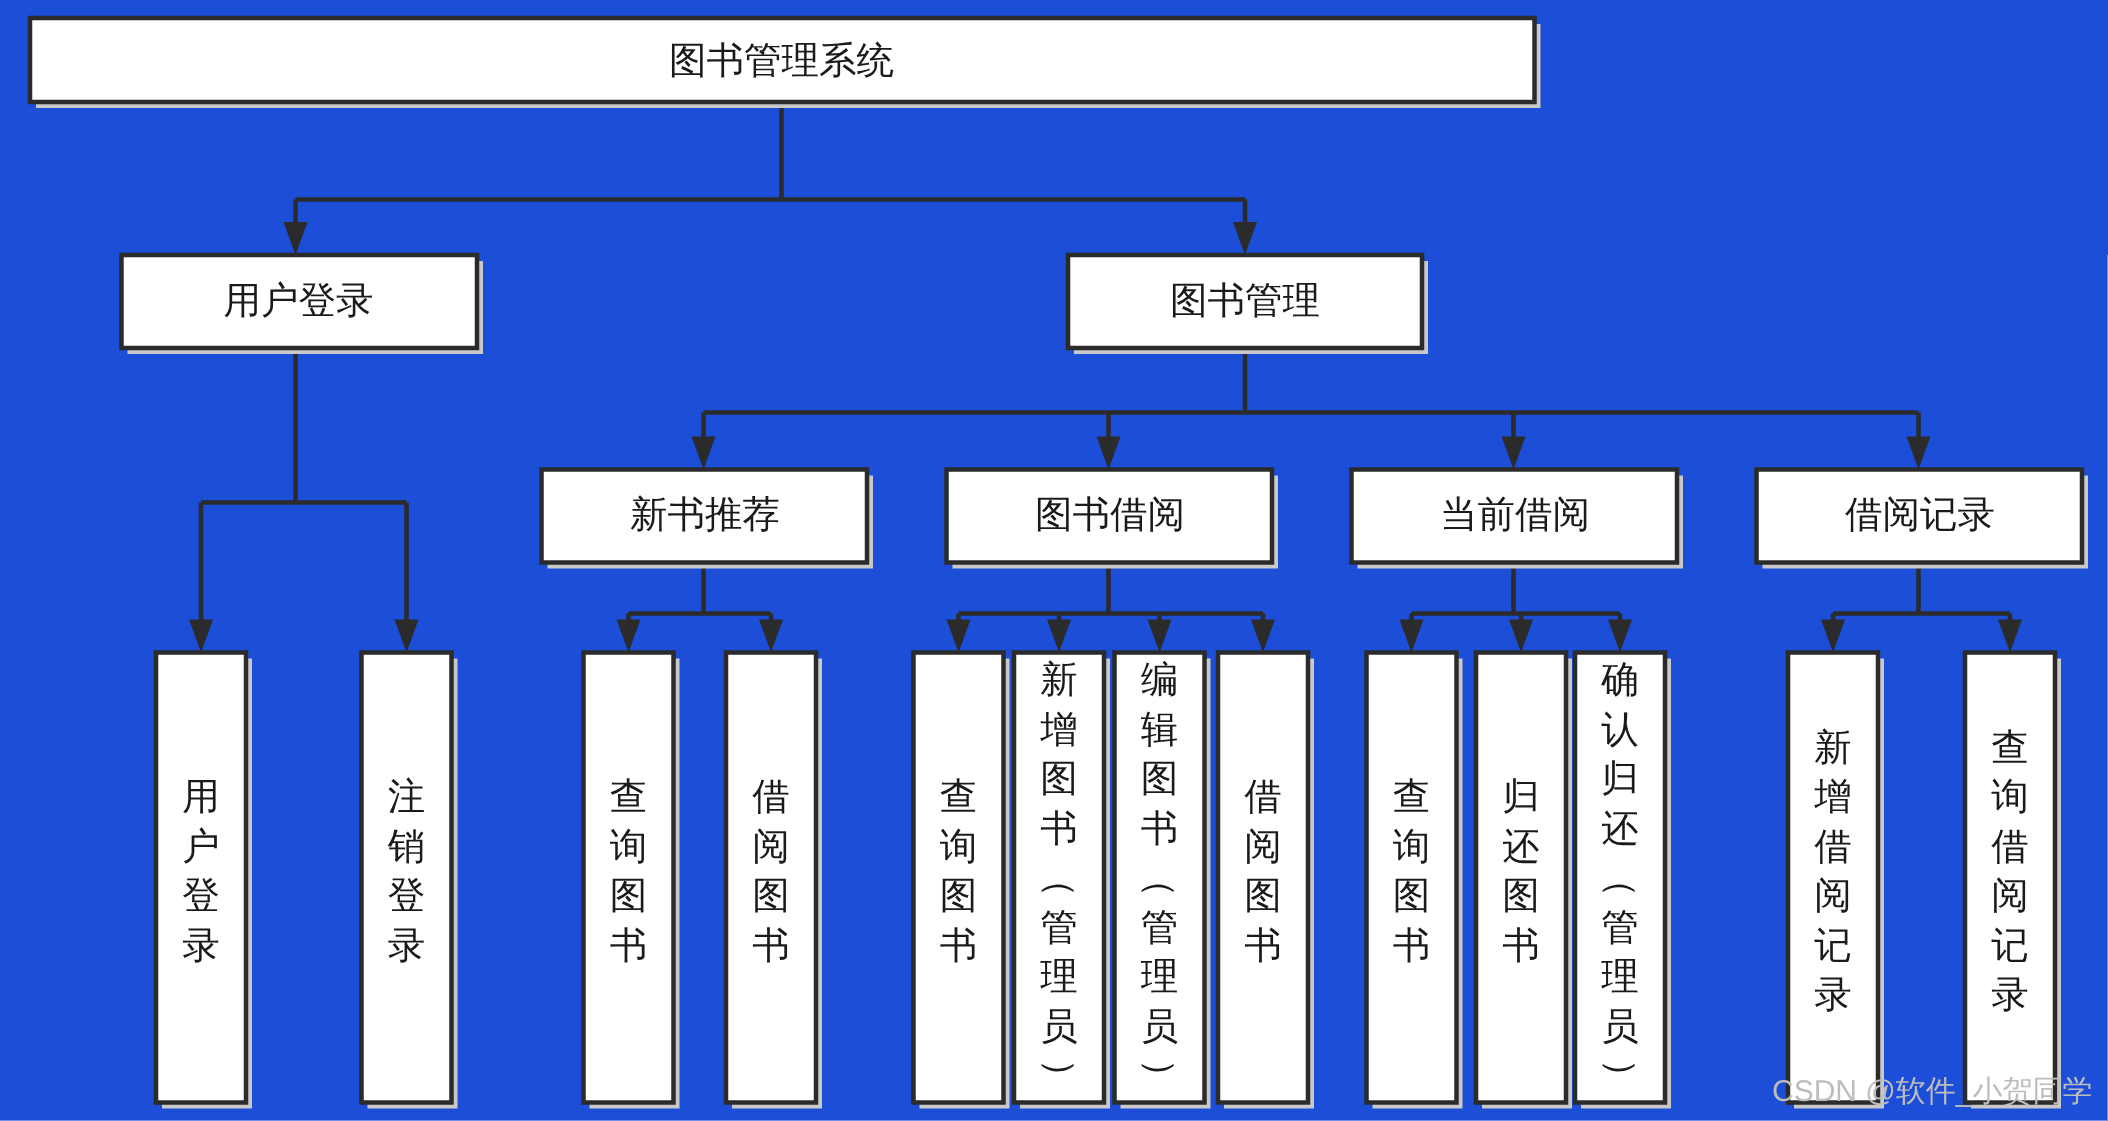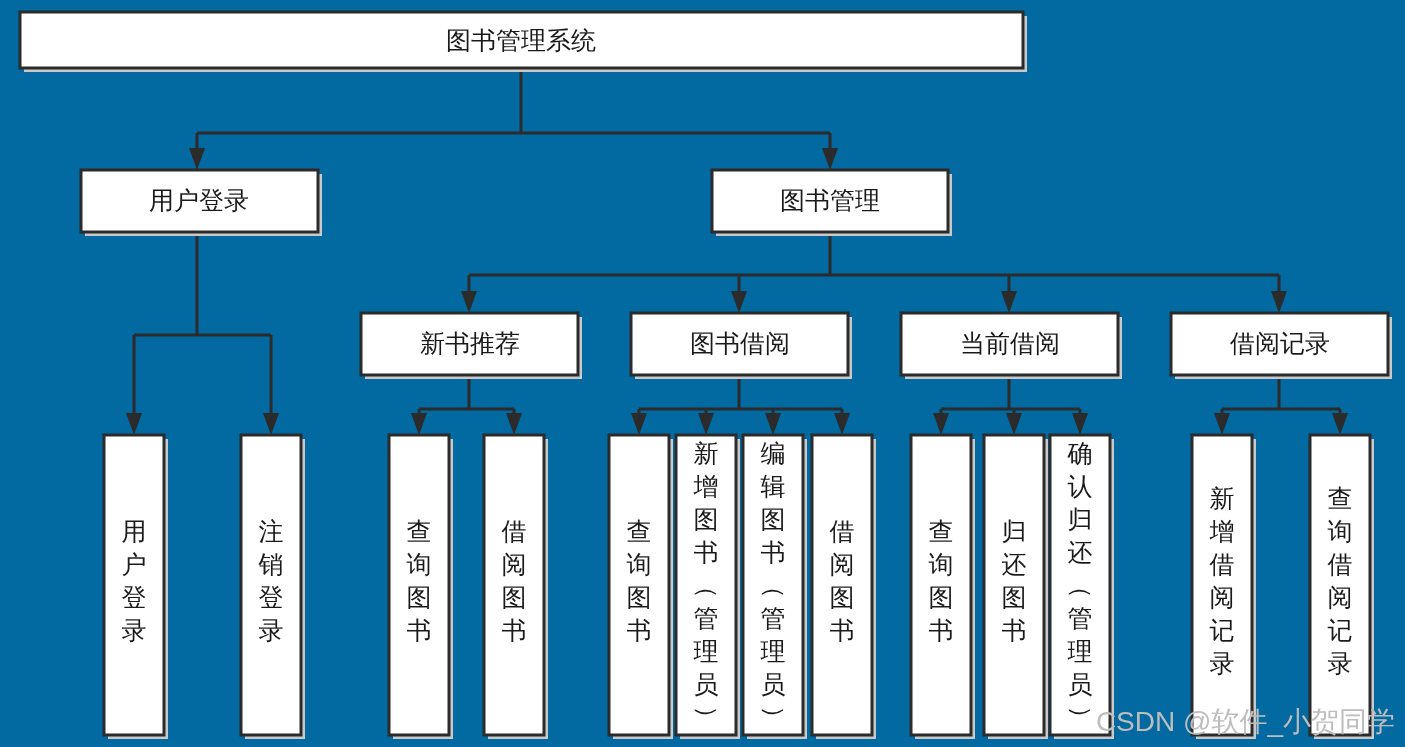--- a/index.html
+++ b/index.html
@@ -1,33 +1,33 @@
 <!DOCTYPE html>
 <html><head>
 <meta charset="utf-8">
 <style>
   html,body{margin:0;padding:0;background:#ffffff;}
   body{width:1405px;height:747px;overflow:hidden;
        font-family:"Liberation Sans","DejaVu Sans",sans-serif;}
-  #stage{position:relative;width:1405px;height:747px;background:#0369a1;}
+  #stage{position:relative;width:1405px;height:747px;background:#1d4ed8;}
   svg{position:absolute;top:0;left:0;width:1405px;height:747px;}
 
   .node-rect{fill:#ffffff;stroke:#2b2b2b;stroke-width:3;}
   .node-shadow{fill:#c9c9c9;}
   .edge{stroke:#2b2b2b;stroke-width:3;fill:none;}
   .arrow-head{fill:#2b2b2b;stroke:none;}
 
   .label-h{font-size:25px;fill:#1a1a1a;text-anchor:middle;
            dominant-baseline:middle;
            font-family:"Liberation Sans","DejaVu Sans",sans-serif;}
   .label-v{font-size:25px;fill:#1a1a1a;
            font-family:"Liberation Sans","DejaVu Sans",sans-serif;}
 
   .watermark{position:absolute;right:10px;bottom:6px;
-             font-size:28px;color:#bdbdbd;white-space:nowrap;
+             font-size:20px;color:#bdbdbd;white-space:nowrap;
              font-family:"Liberation Sans","DejaVu Sans",sans-serif;}
 </style>
 </head>
 <body>
 
 <div id="stage">
 
   <svg id="diagram-svg" viewBox="0 0 1405 747" xmlns="http://www.w3.org/2000/svg">
 
     <g id="edges">

